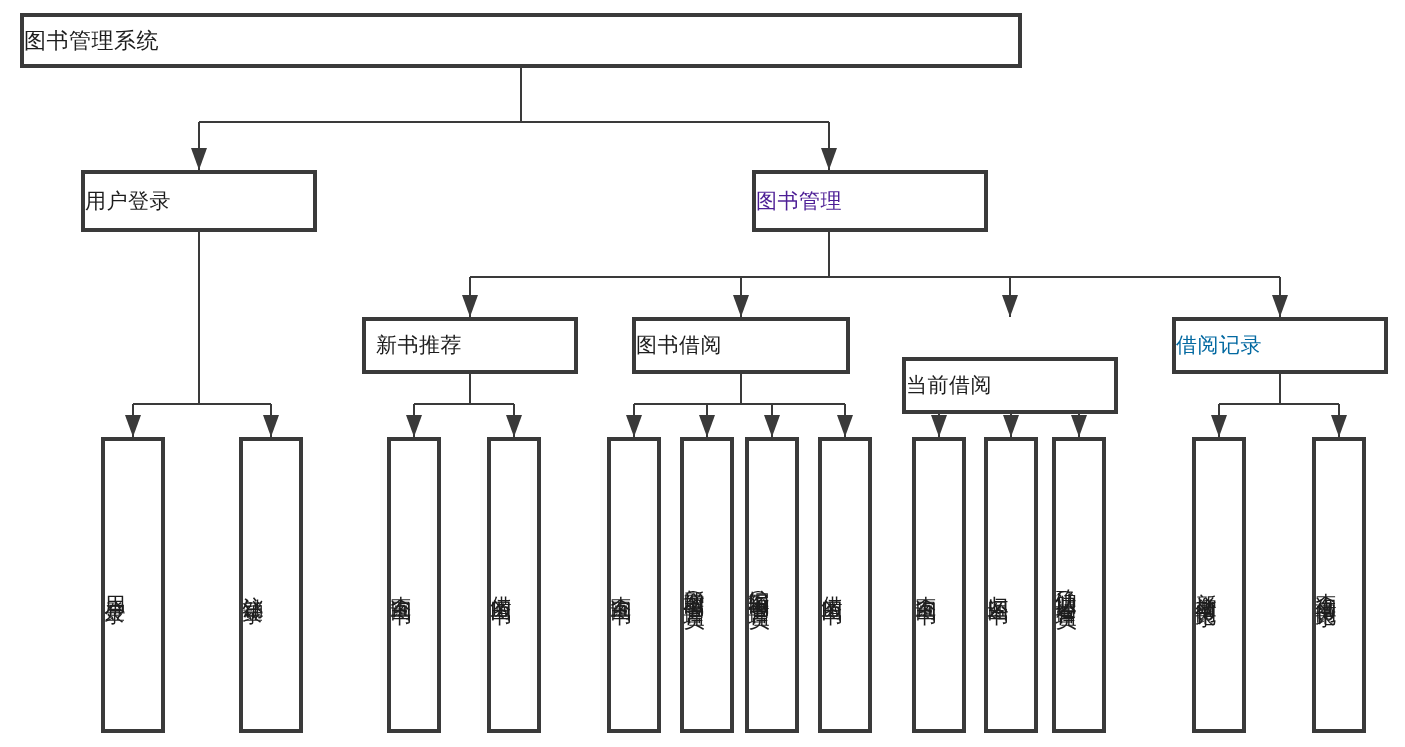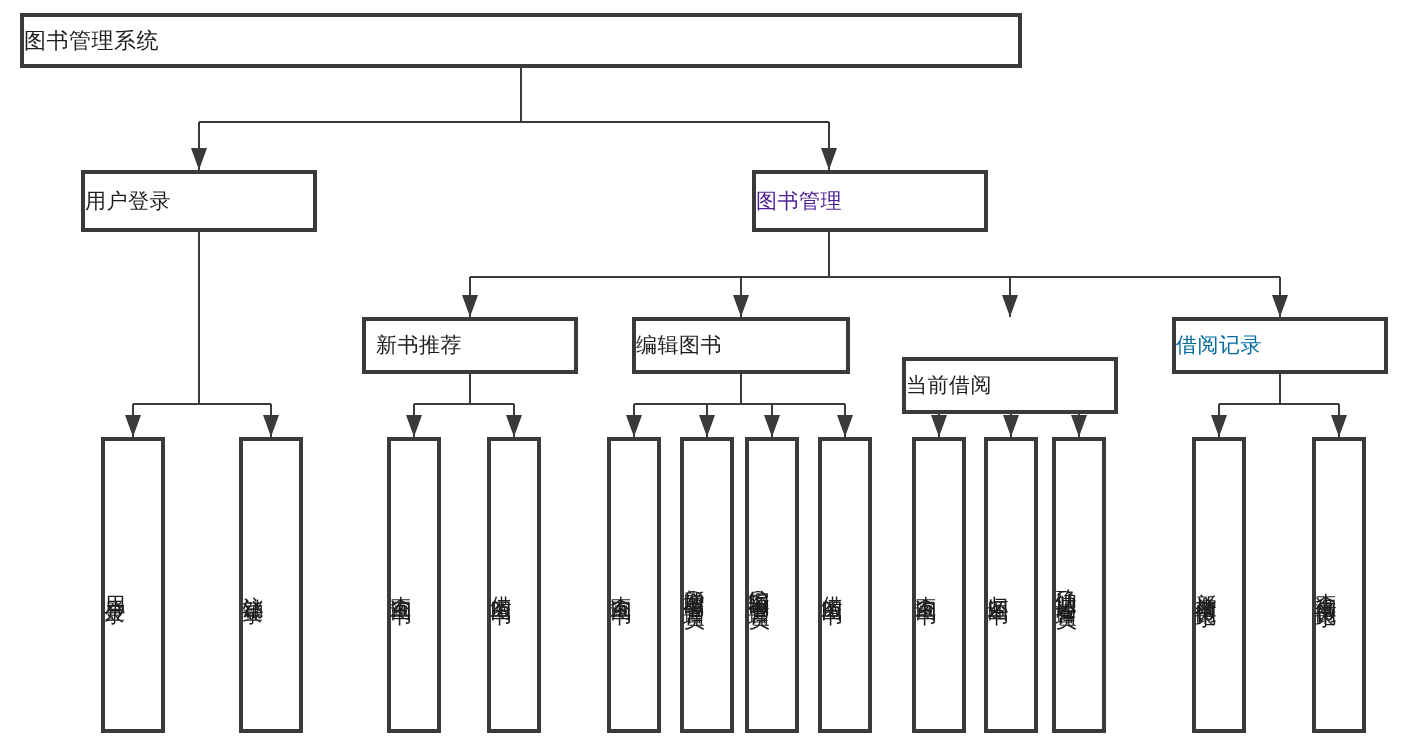--- a/index.html
+++ b/index.html
@@ -131,21 +131,21 @@
       <div class="node h" style="left: 81px; top: 170px; width: 236px; height: 62px; border-color: rgb(58, 58, 58); background: rgb(255, 255, 255); color: rgb(29, 29, 29);">
         <span>用户登录</span>
       </div>
       <div class="node h" style="left: 711px; top: 170px; width: 236px; height: 62px; border-color: rgb(58, 58, 58); background: rgb(255, 255, 255); color: #4c1d95; margin-left: 41px;">
         <span>图书管理</span>
       </div>
       <div class="node h" style="left: 362px; top: 317px; width: 216px; height: 57px; border-color: rgb(58, 58, 58); background: rgb(255, 255, 255); color: rgb(29, 29, 29); padding-left: 10px;">
         <span>新书推荐</span>
       </div>
       <div class="node h" style="left: 632px; top: 317px; width: 218px; height: 57px; border-color: rgb(58, 58, 58); background: rgb(255, 255, 255); color: rgb(29, 29, 29);">
-        <span>编辑图书</span>
+        <span>图书借阅</span>
       </div>
       <div class="node h" style="left: 902px; top: 317px; width: 216px; height: 57px; border-color: rgb(58, 58, 58); background: rgb(255, 255, 255); color: rgb(29, 29, 29); margin-top: 40px;">
         <span>当前借阅</span>
       </div>
       <div class="node h" style="left: 1172px; top: 317px; width: 216px; height: 57px; border-color: rgb(58, 58, 58); background: rgb(255, 255, 255); color: #0369a1;">
         <span>借阅记录</span>
       </div>
       <div class="node v" style="left: 101px; top: 437px; width: 64px; height: 296px; border-color: rgb(58, 58, 58); background: rgb(255, 255, 255); color: rgb(29, 29, 29);">
         <span class="vtext">用户登录</span>
       </div>

